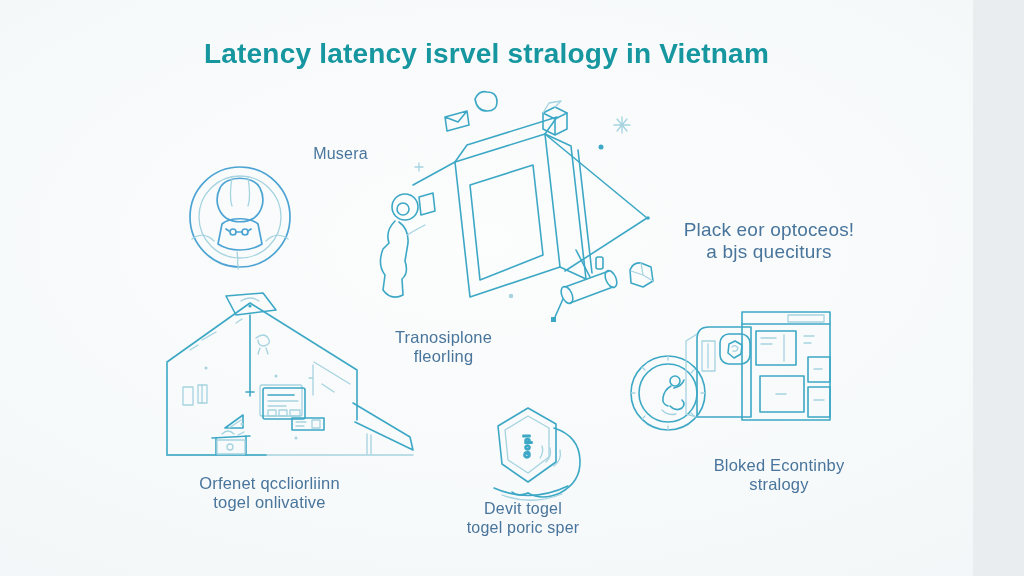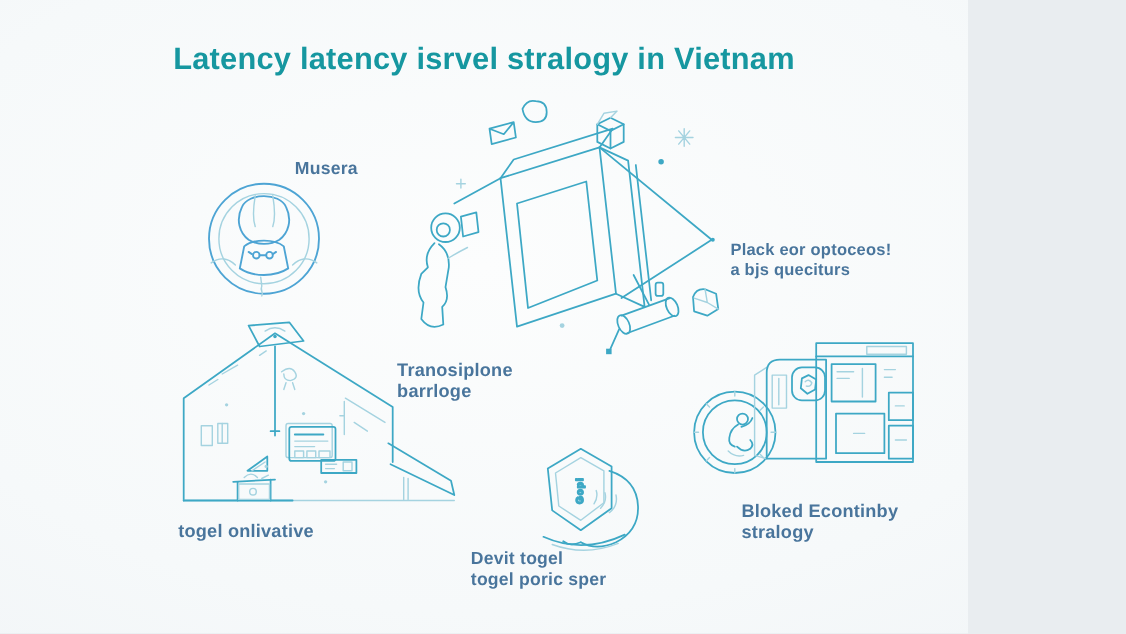--- a/index.html
+++ b/index.html
@@ -1,31 +1,31 @@
 <!DOCTYPE html>
 <html><head>
 <meta charset="utf-8">
 <style>
   html,body{margin:0;padding:0;background:#e9edf0;}
   .canvas{
-    position:relative;width:880px;height:576px;overflow:hidden;
+    position:relative;width:973px;height:576px;overflow:hidden;
     font-family:"Liberation Sans",sans-serif;
     background:radial-gradient(120% 105% at 50% 42%, #fcfdfd 0%, #f6f9fa 52%, #eef2f5 100%);
   }
   .title{
     position:absolute;left:0;right:0;top:38px;margin:0;text-align:center;
     font-size:28px;font-weight:700;color:#1697a0;letter-spacing:.2px;
   }
   .label{
-    position:absolute;font-weight:700;color:#49759c;
+    position:absolute;text-align:center;font-weight:400;color:#49759c;
     font-size:16.5px;line-height:1.18;letter-spacing:.2px;
   }
   .lbl-musera{left:268px;top:145px;width:145px;font-size:16px;}
   .lbl-trano{left:361px;top:328px;width:165px;}
-  .lbl-plack{left:664px;top:219px;width:210px;font-size:15px;}
+  .lbl-plack{left:664px;top:219px;width:210px;font-size:19px;}
   .lbl-orfenet{left:162px;top:474px;width:215px;}
   .lbl-devit{left:428px;top:500px;width:190px;font-size:16px;}
   .lbl-bloked{left:674px;top:456px;width:210px;}
   figure{margin:0;position:absolute;}
   svg{display:block;overflow:visible;}
   .s {stroke:#3da8c5;fill:none;stroke-width:1.6;stroke-linecap:round;stroke-linejoin:round;}
   .sl{stroke:#a5d3e0;fill:none;stroke-width:1.3;stroke-linecap:round;stroke-linejoin:round;}
   .sb{stroke:#4da4d4;fill:none;stroke-width:1.7;stroke-linecap:round;stroke-linejoin:round;}
   .sf{fill:#3da8c5;stroke:none;}
   .sfl{fill:#a5d3e0;stroke:none;}
@@ -108,21 +108,21 @@
       </g>
       <g class="s">
         <path d="M255,185 Q258,177 266,178 L276,182 L278,196 L268,202 L256,198 Z"></path>
         <path class="sl" d="M266,178 L268,190 L278,196 M256,186 L268,190"></path>
       </g>
     </svg>
   </figure>
 
   <div class="label lbl-trano">
     <div>Tranosiplone</div>
-    <div>barrloge</div>
+    <div>fleorling</div>
   </div>
 
   <div class="label lbl-plack">
     <div>Plack eor optoceos!</div>
     <div>a bjs queciturs</div>
   </div>
 
   <figure style="left:146px;top:288px;width:292px;height:172px;">
     <svg width="292" height="172" viewBox="0 0 292 172">
       <g class="s">
@@ -181,20 +181,21 @@
       <g>
         <circle class="sfl" cx="60" cy="80" r="1.5"></circle>
         <circle class="sfl" cx="130" cy="88" r="1.5"></circle>
         <circle class="sfl" cx="96" cy="136" r="1.5"></circle>
         <circle class="sfl" cx="150" cy="150" r="1.5"></circle>
       </g>
     </svg>
   </figure>
 
   <div class="label lbl-orfenet">
+    <div>Orfenet qccliorliinn</div>
     <div>togel onlivative</div>
   </div>
 
   <figure style="left:616px;top:294px;width:228px;height:142px;">
     <svg width="228" height="142" viewBox="0 0 228 142">
       <g class="s">
         <circle cx="52" cy="99" r="37"></circle>
         <circle cx="52" cy="99" r="29"></circle>
         <path class="sl" d="M52,62 L52,66 M52,132 L52,136 M15,99 L19,99 M85,99 L89,99 M26,73 L29,76 M78,122 L75,119 M26,125 L29,122 M78,76 L75,79"></path>
         <circle cx="59" cy="87" r="5"></circle>

